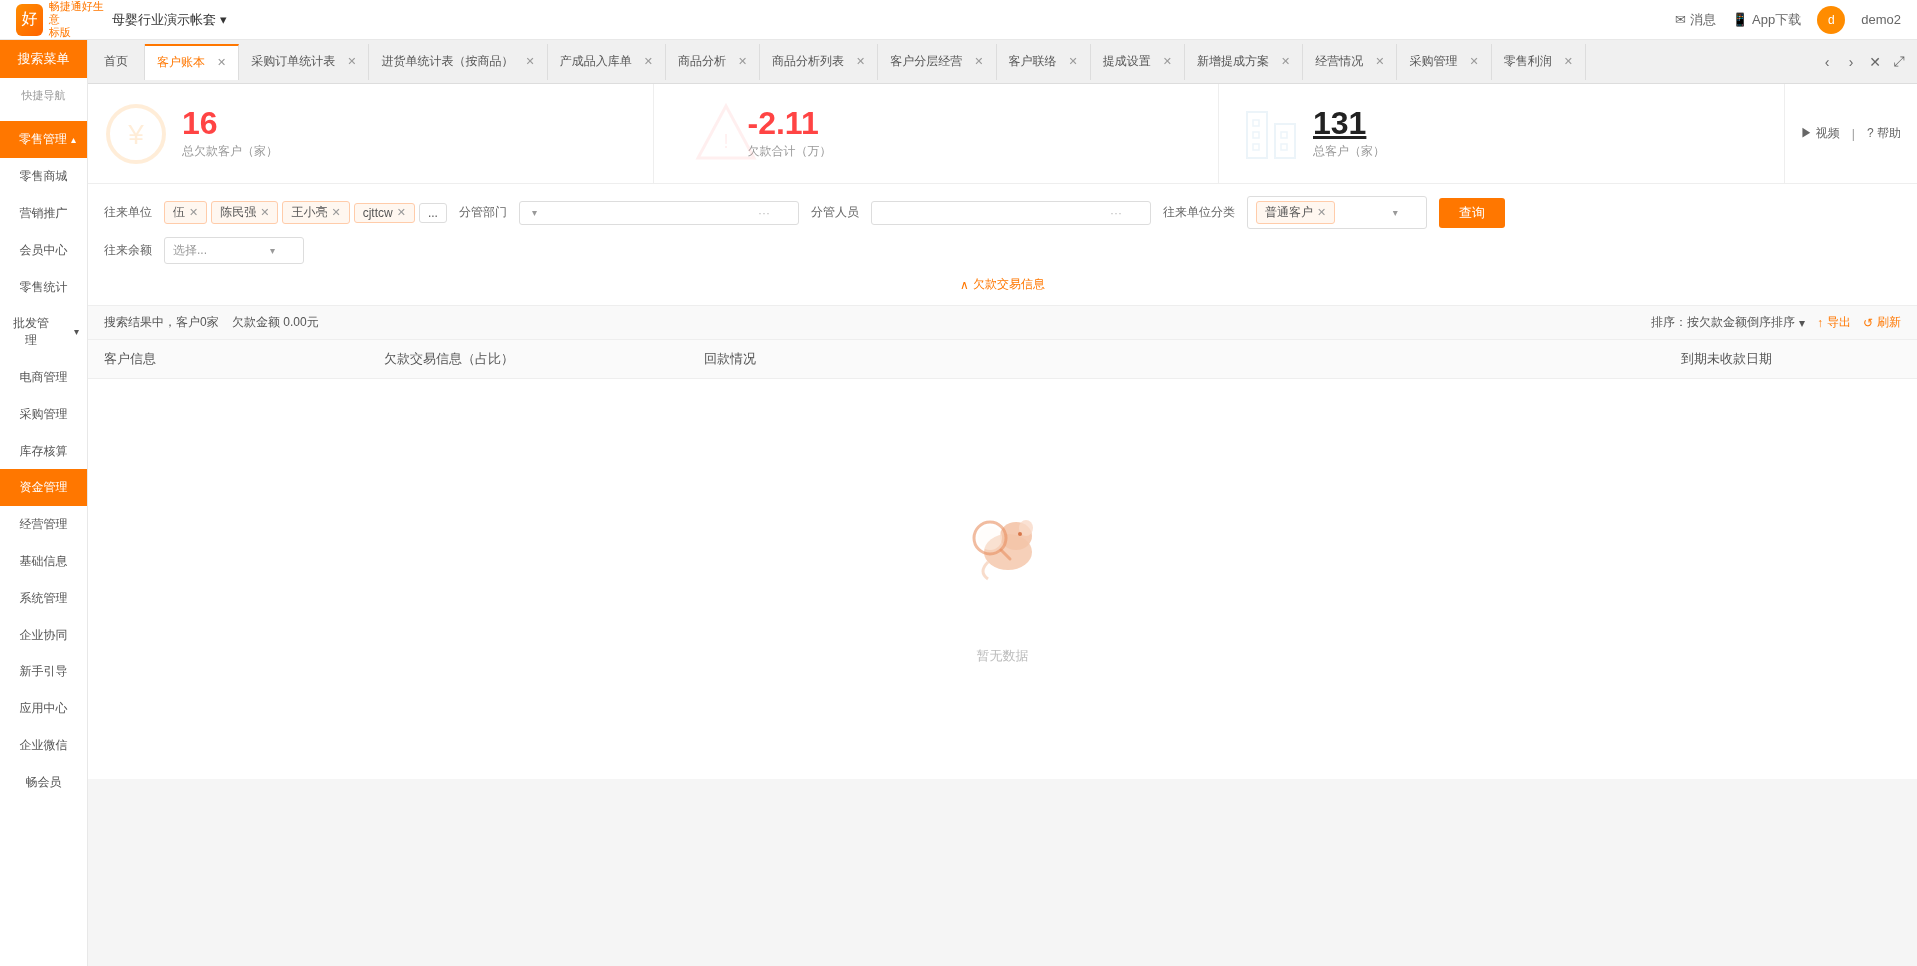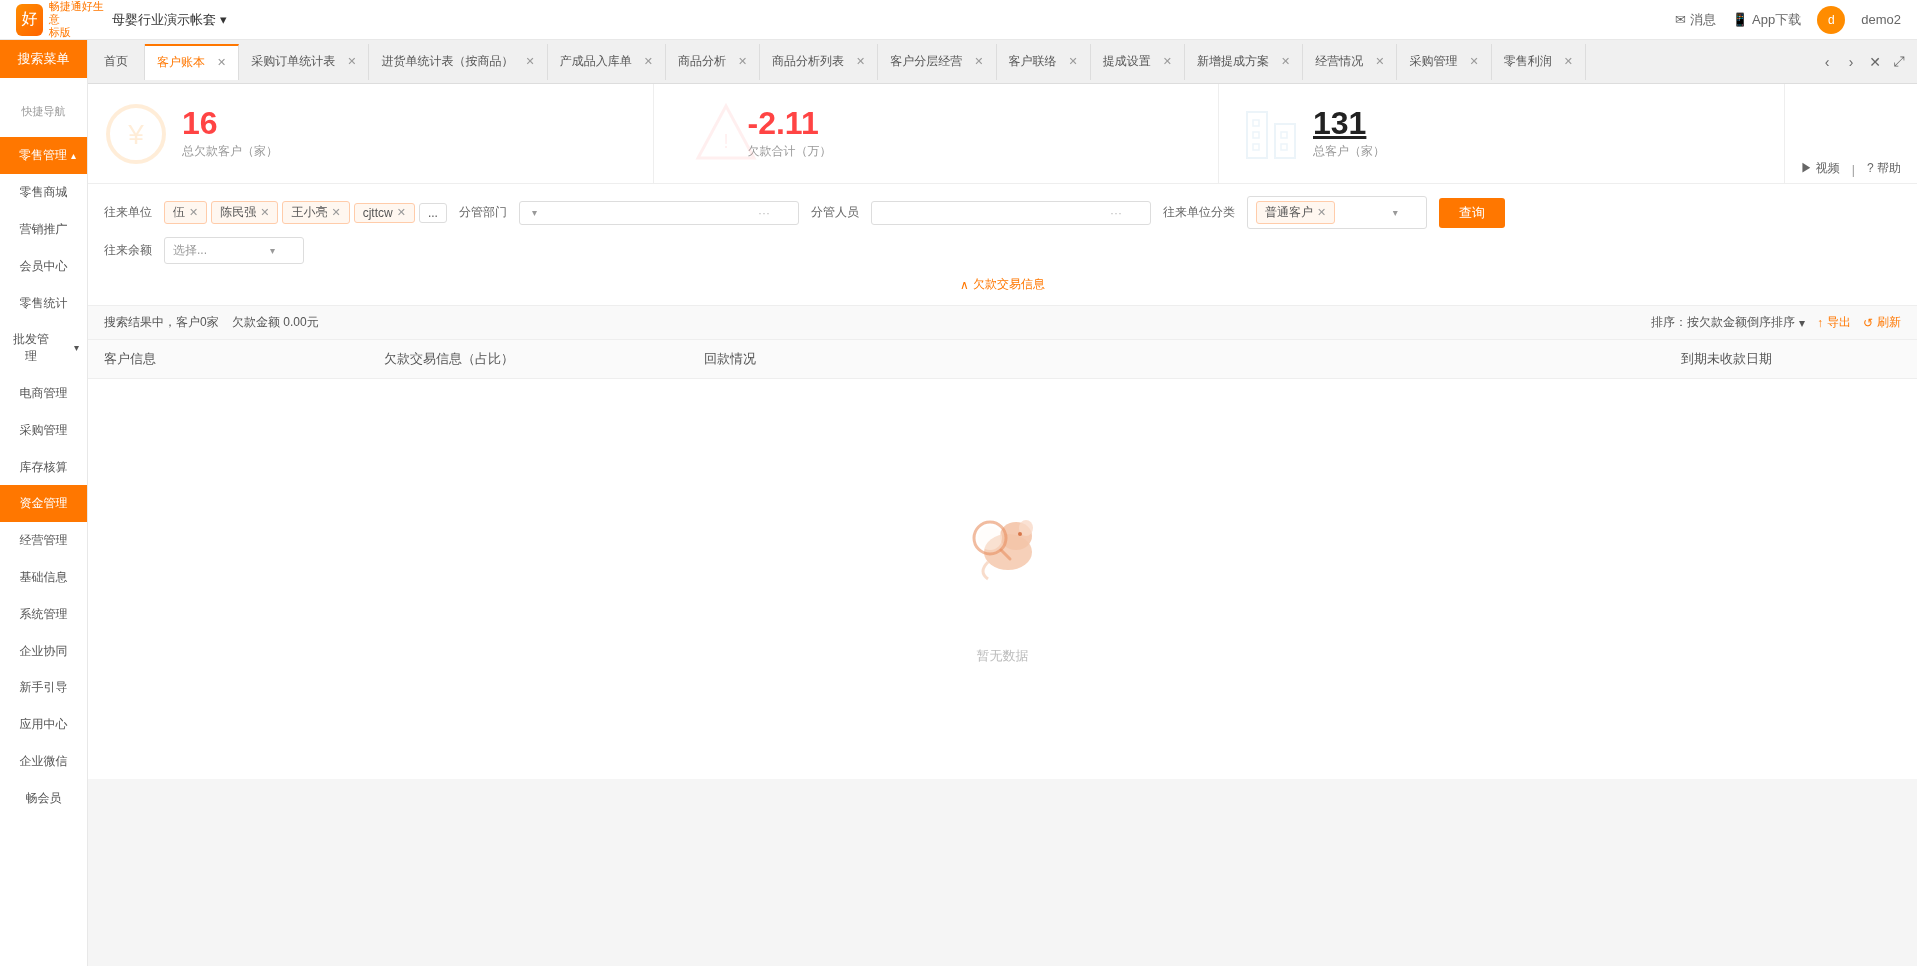--- a/index.html
+++ b/index.html
@@ -238,21 +238,21 @@
       text-decoration: underline;
       line-height: 1;
     }
     .stat-label {
       font-size: 12px;
       color: #999;
       margin-top: 4px;
     }
     .help-btns {
       display: flex;
-      align-items: flex-end;
+      align-items: center;
       gap: 12px;
       padding: 6px 16px;
       font-size: 12px;
       color: #666;
     }
     .help-btns span { cursor: pointer; }
 
     
     .filter-area {
       background: #fff;
@@ -427,21 +427,21 @@
     </span>
     <div class="avatar">d</div>
     <span>demo2</span>
   </div>
 </div>
 
 <div class="main-layout">
 
   <div class="sidebar">
     <div class="sidebar-search">搜索菜单</div>
-    <div class="sidebar-item" style="color:#999; font-size:11px;margin-top:16px;">快捷导航</div>
+    <div class="sidebar-item" style="color:#999; font-size:11px;">快捷导航</div>
     <div class="sidebar-nav">
       <div class="sidebar-item active" style="background:#ff7700; color:white; display:flex; align-items:center; justify-content:center; gap:4px;padding-left:16px;">
         <span>零售管理</span>
         <span style="font-size:10px;">▴</span>
       </div>
       <div class="sidebar-item">零售商城</div>
       <div class="sidebar-item">营销推广</div>
       <div class="sidebar-item">会员中心</div>
       <div class="sidebar-item">零售统计</div>
       <div class="sidebar-item has-sub">

